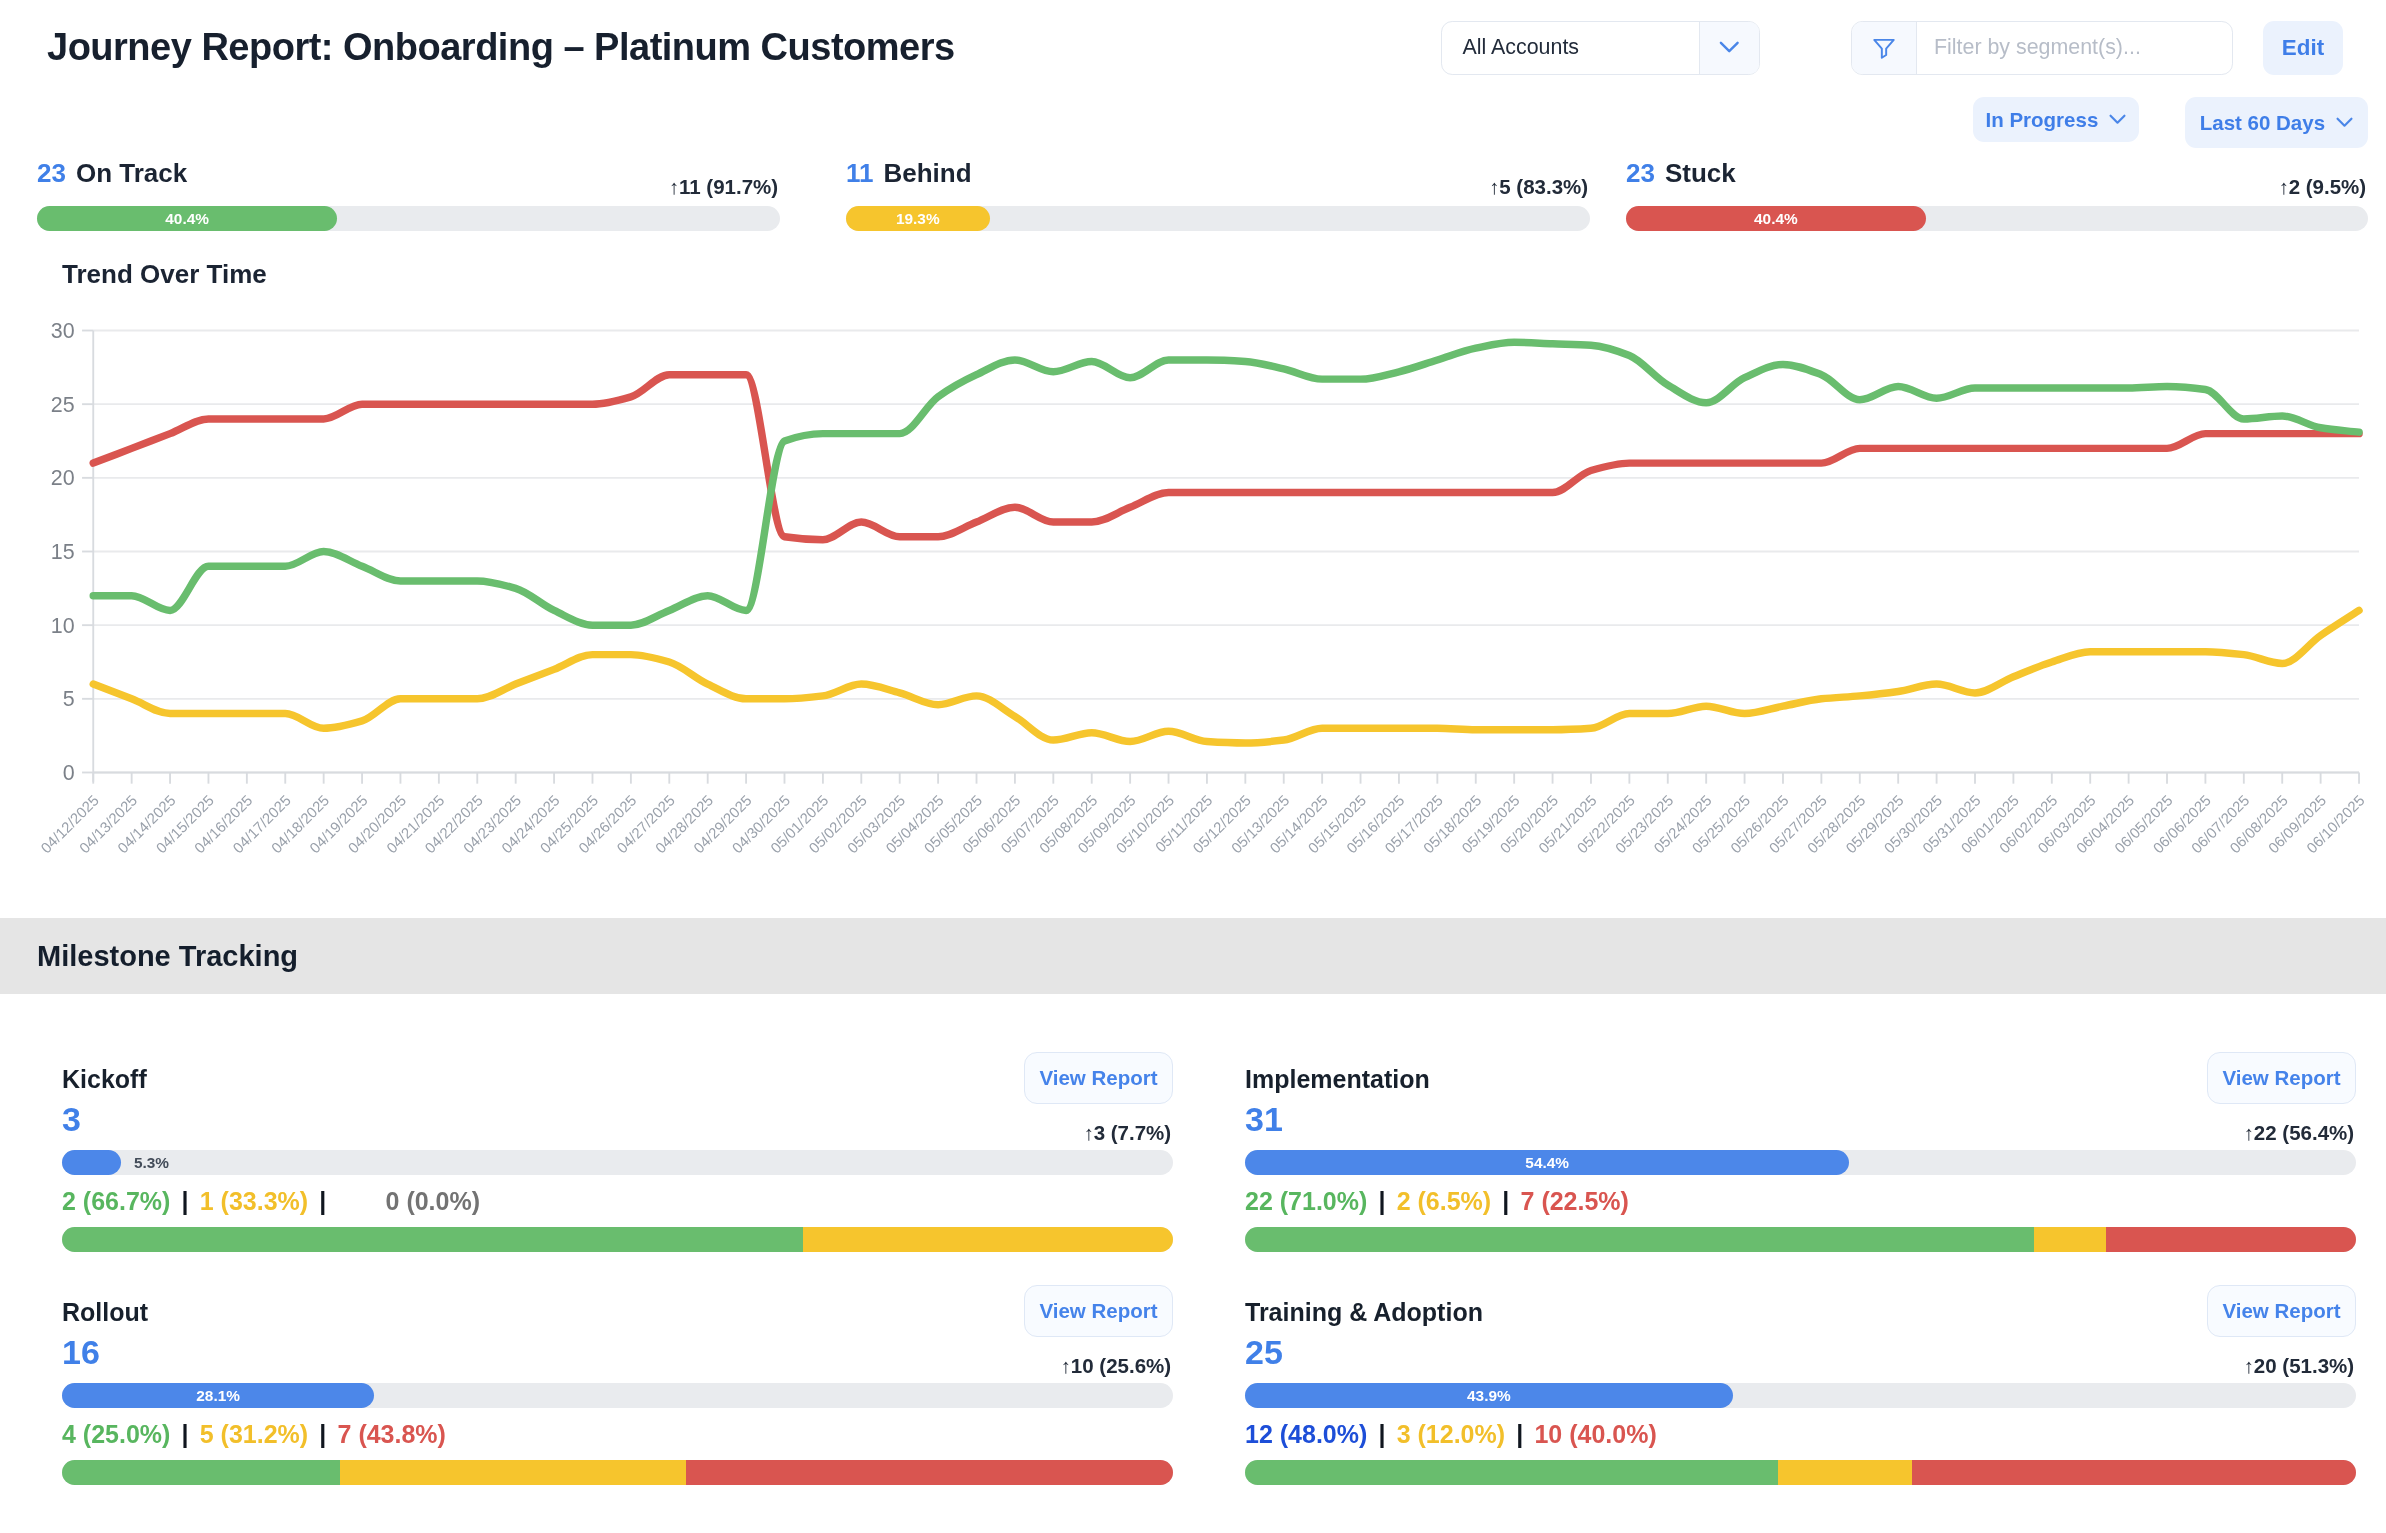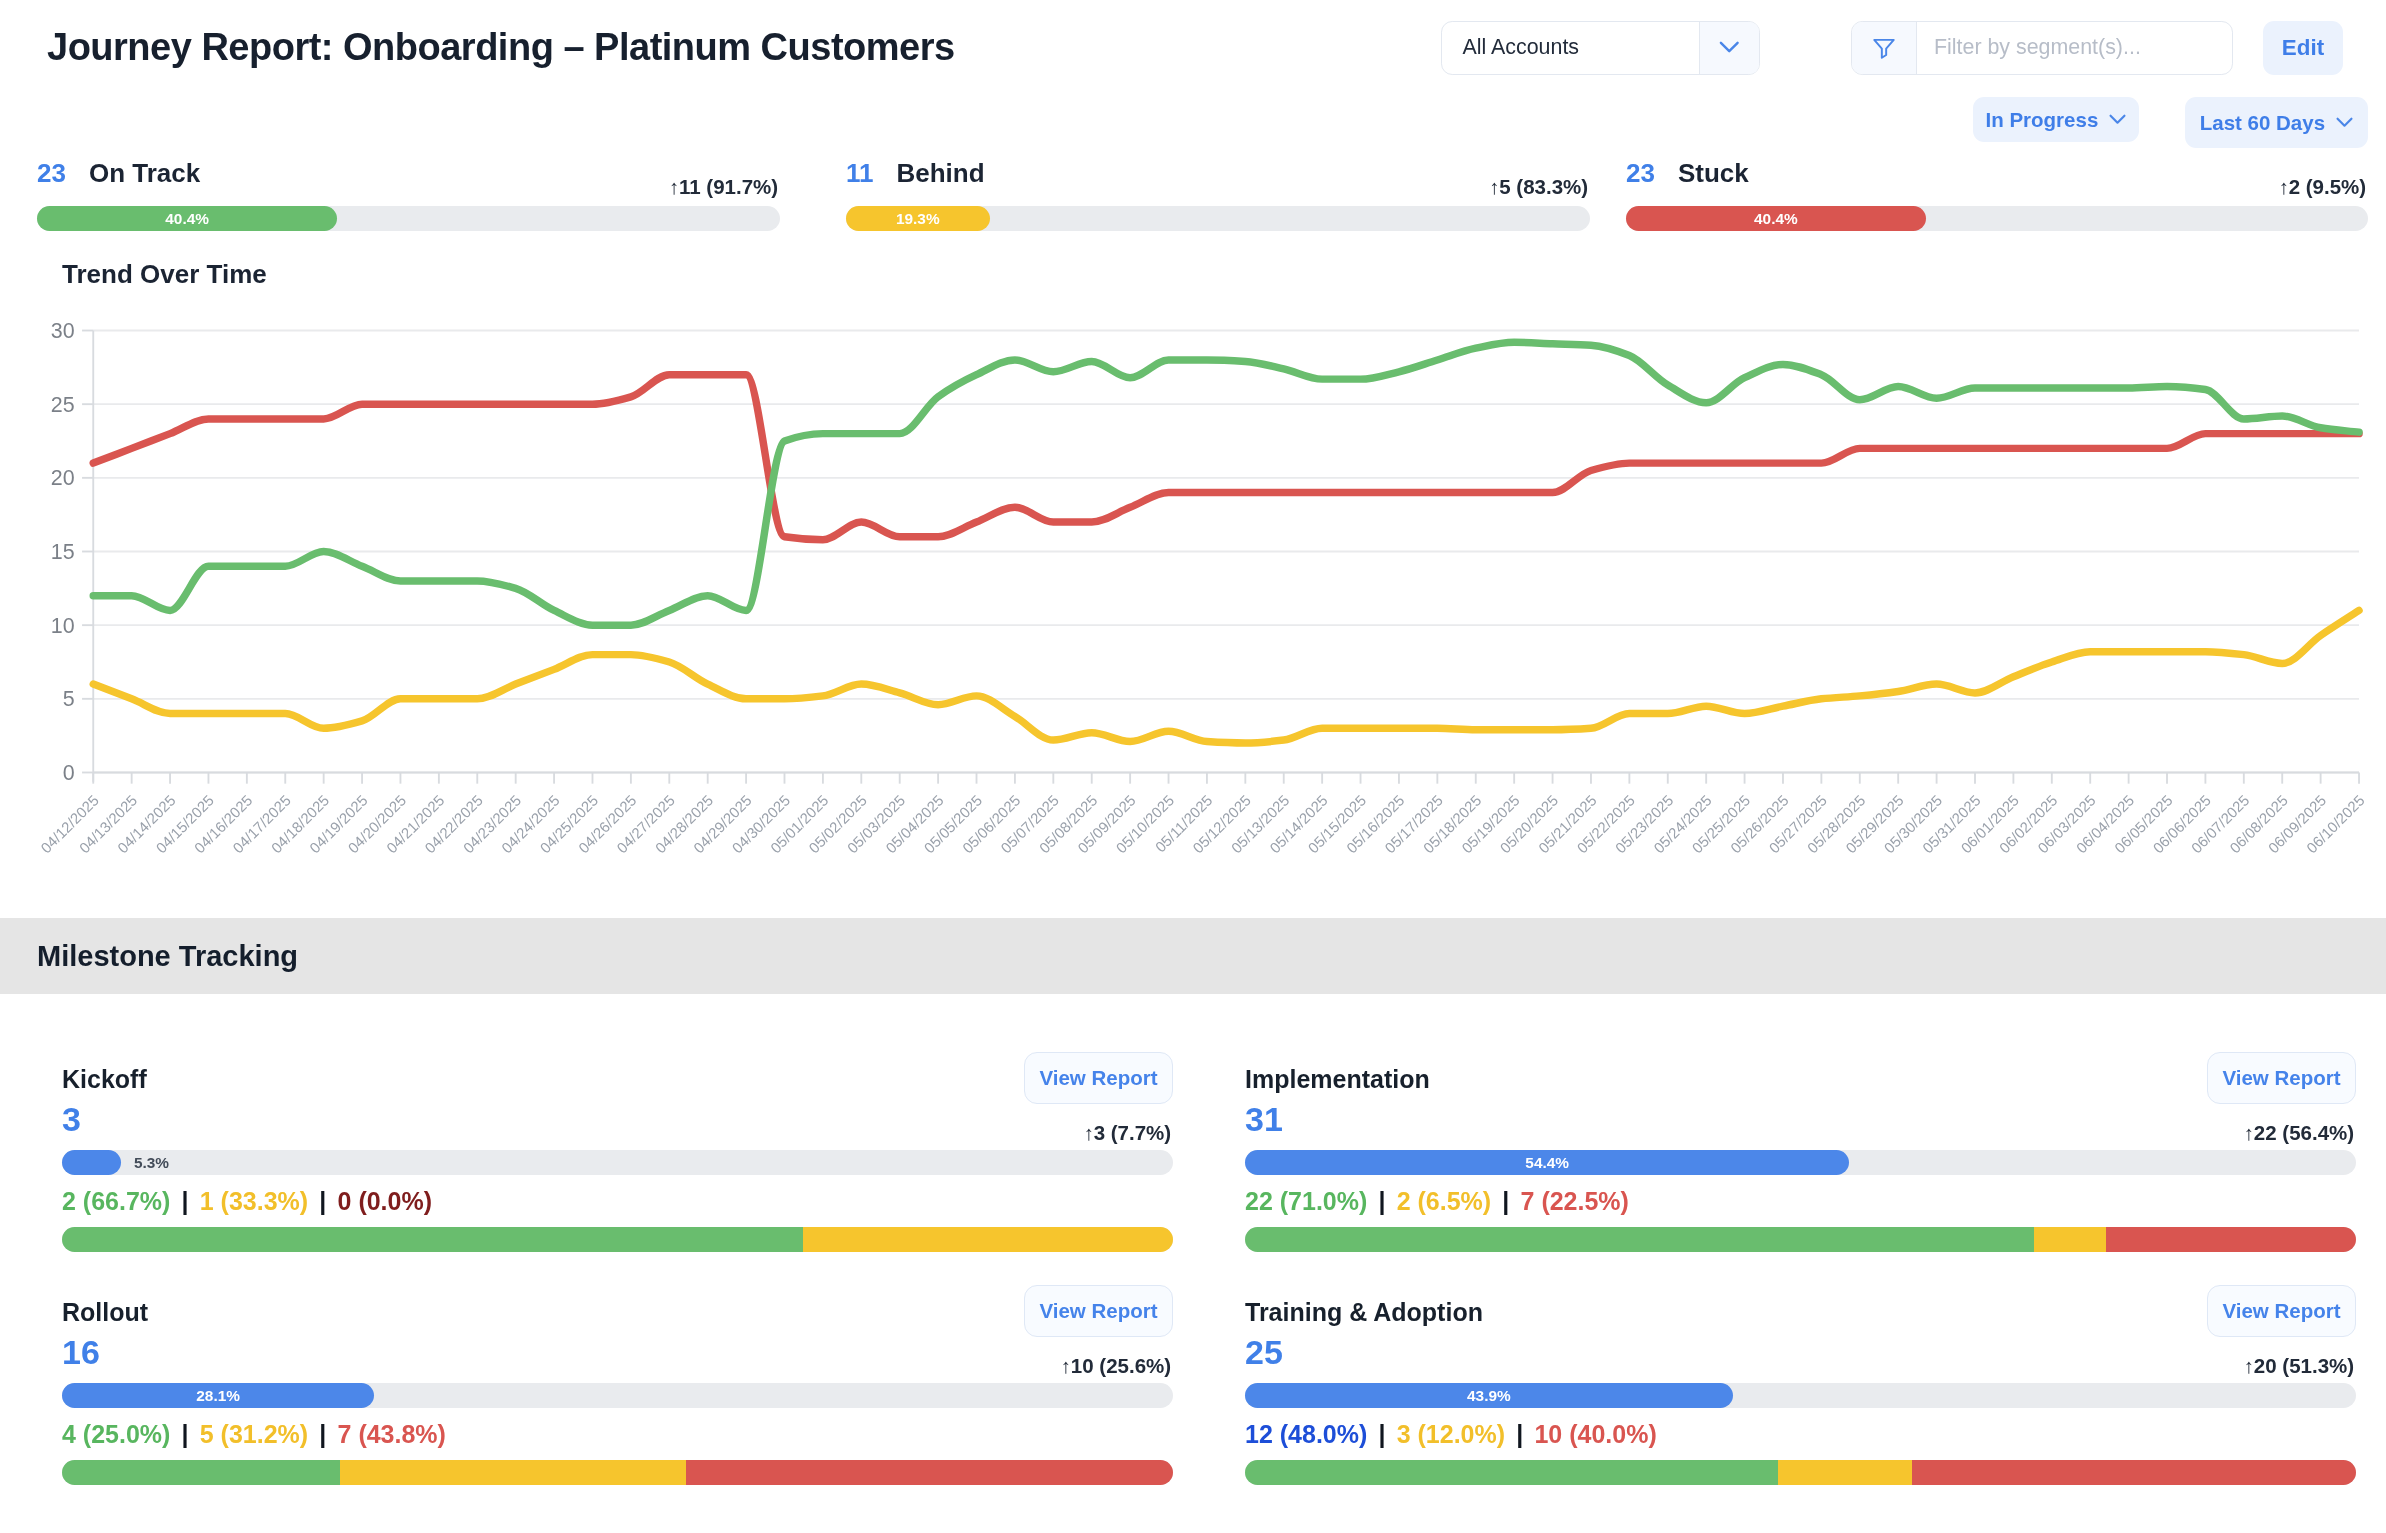--- a/index.html
+++ b/index.html
@@ -19,21 +19,21 @@
   .btn-blue-light { background:#ebf2fd; color:#3f7ee8; border:none; border-radius:11.2px; font-weight:700; font-family:inherit; cursor:pointer; display:flex; align-items:center; justify-content:center; gap:11.2px; }
   #edit-btn { left:2263px; top:20.5px; width:80px; height:54px; font-size:22.4px; }
   #status-btn { left:1973px; top:97px; width:166px; height:45px; font-size:20.5px; }
   #range-btn { left:2161px; top:97px; width:183px; height:51px; font-size:20.5px;margin-left:24px; }
 
   
   .kpi-card { top:158px; height:75px; }
   #kpi-0 { left:37px; width:743px; }
   #kpi-1 { left:846px; width:744px; }
   #kpi-2 { left:1626px; width:742px; }
-  .kpi-head { position:absolute; left:0; top:0; display:flex; gap:23px; align-items:baseline; }
+  .kpi-head { position:absolute; left:0; top:0; display:flex; gap:10px; align-items:baseline; }
   .kpi-value { font-size:26px; font-weight:800; color:#4080e8; }
   .kpi-label { font-size:26px; font-weight:800; color:#1b2433; }
   .kpi-delta { position:absolute; right:1.9px; top:17px; font-size:20.5px; font-weight:600; color:#222b39; }
   .kpi-bar { position:absolute; left:0; top:48px; width:100%; }
 
   
   .bar-track { position:relative; height:25px; border-radius:13px; background:#e9ebee; }
   .bar-fill { position:absolute; left:0; top:0; height:25px; border-radius:13px; }
   .bar-label-in { position:absolute; top:0; left:0; text-align:center; color:#fff; font-size:15.4px; line-height:25px; font-weight:600; }
   .bar-label-out { position:absolute; top:0; color:#434c59; font-size:15.4px; line-height:25px; font-weight:600; }
@@ -292,21 +292,21 @@
 
   <div class="ms-card" id="ms-0">
     <span class="ms-name">Kickoff</span>
     <button class="view-report">View Report</button>
     <span class="ms-value">3</span>
     <span class="ms-delta">↑3 (7.7%)</span>
     <div class="ms-bar bar-track">
         <div class="bar-fill" style="width: 5.3%; background: rgb(76, 135, 233);"></div>
         <span class="bar-label-out" style="left: calc(5.3% + 13px);">5.3%</span>
       </div>
-    <div class="ms-breakdown"><span style="color: rgb(88, 182, 95);">2 (66.7%)</span><span class="sep">|</span><span style="color: rgb(242, 191, 42); margin-top: 10px;">1 (33.3%)</span><span class="sep">|</span><span style="color: #7f1d1d;">0 (0.0%)</span></div>
+    <div class="ms-breakdown"><span style="color: rgb(88, 182, 95);">2 (66.7%)</span><span class="sep">|</span><span style="color: rgb(242, 191, 42); margin-top: 10px;">1 (33.3%)</span><span class="sep">|</span><span style="color: #737373; margin-left: 48px;">0 (0.0%)</span></div>
     <div class="ms-stack stack-track">
         <div class="stack-seg" style="width: 66.7%; background: rgb(105, 189, 110);"></div>
         <div class="stack-seg" style="width: 33.3%; background: rgb(246, 197, 45);"></div>
       </div>
   </div>
   <div class="ms-card" id="ms-1">
     <span class="ms-name">Implementation</span>
     <button class="view-report">View Report</button>
     <span class="ms-value">31</span>
     <span class="ms-delta">↑22 (56.4%)</span>

